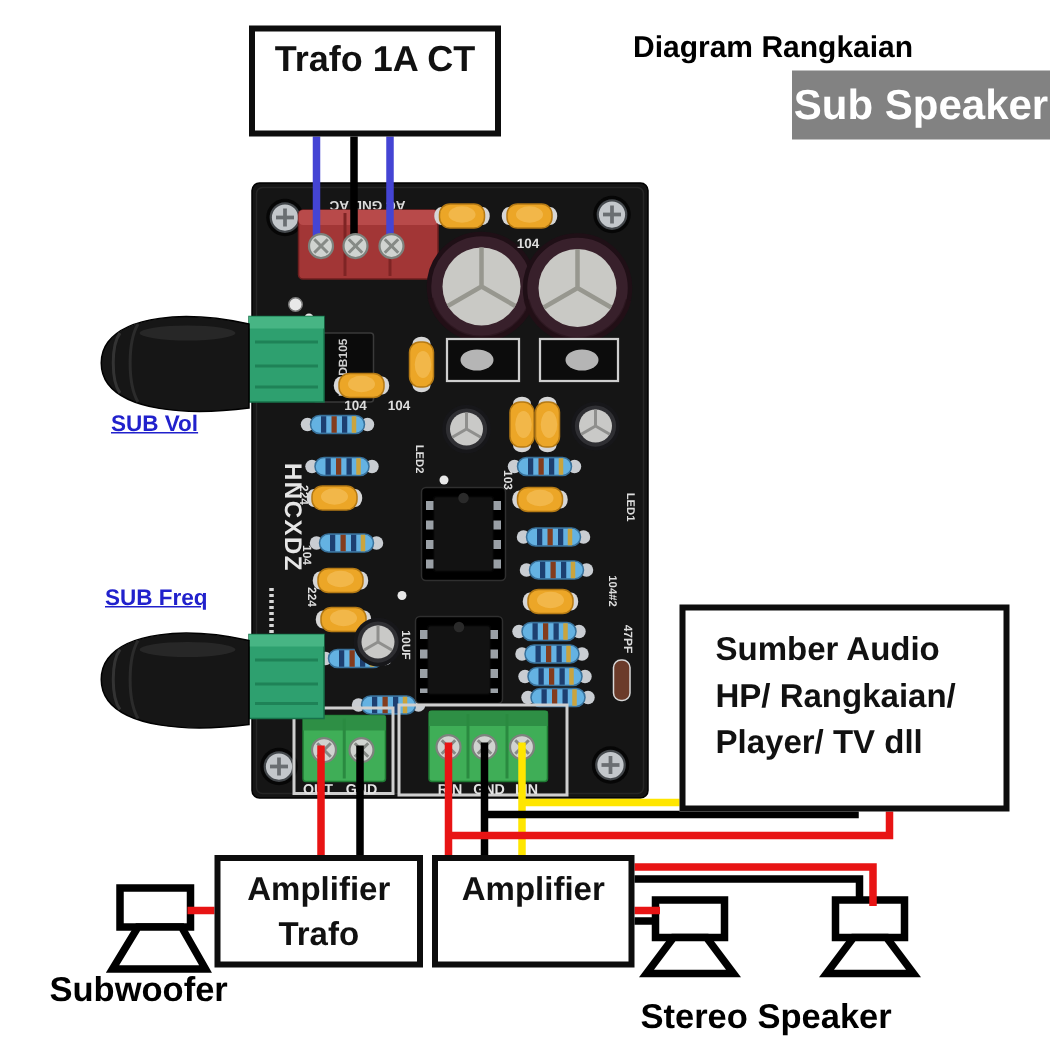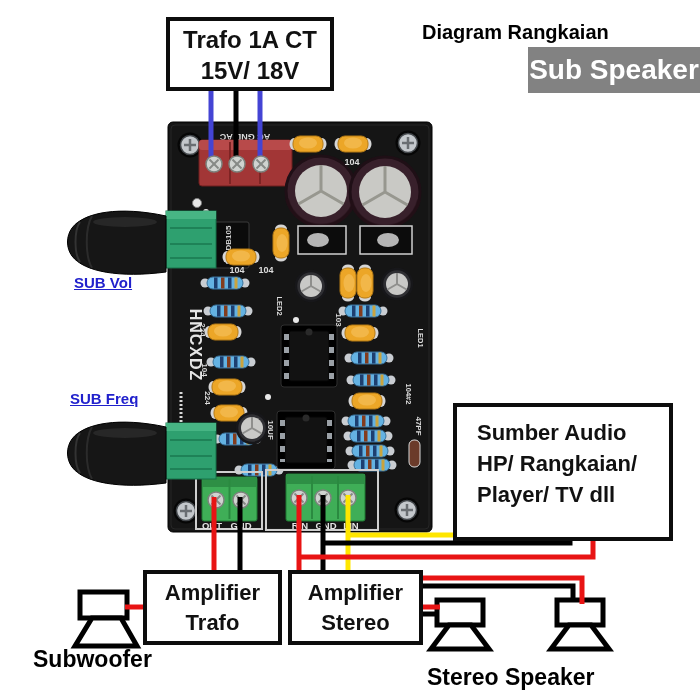--- a/index.html
+++ b/index.html
@@ -267,37 +267,35 @@
     <line x1="125" y1="607" x2="146" y2="607" stroke-width="5" stroke="#e81414"></line>
     <line x1="420" y1="607" x2="440" y2="607" stroke-width="5" stroke="#e81414"></line>
     <line x1="420" y1="614" x2="438" y2="614" stroke-width="5" stroke="#000000"></line>
   </svg>
 
   <div class="title">Diagram Rangkaian</div>
   <div class="badge">Sub Speaker</div>
 
   <div class="box trafo">
     <div>Trafo 1A CT</div>
-    <div>15V/ 18V</div>
   </div>
 
   <div class="box source">
     <div>Sumber Audio</div>
     <div>HP/ Rangkaian/</div>
     <div>Player/ TV dll</div>
   </div>
 
   <div class="box amp-mono">
     <div>Amplifier</div>
     <div>Trafo</div>
   </div>
 
   <div class="box amp-stereo">
     <div>Amplifier</div>
-    <div>Stereo</div>
   </div>
 
   <div class="blue-label sub-vol">SUB Vol</div>
   <div class="blue-label sub-freq">SUB Freq</div>
   <div class="spk-label subwoofer-label">Subwoofer</div>
   <div class="spk-label stereo-label">Stereo Speaker</div>
 
 </div>
 
 </body></html>

